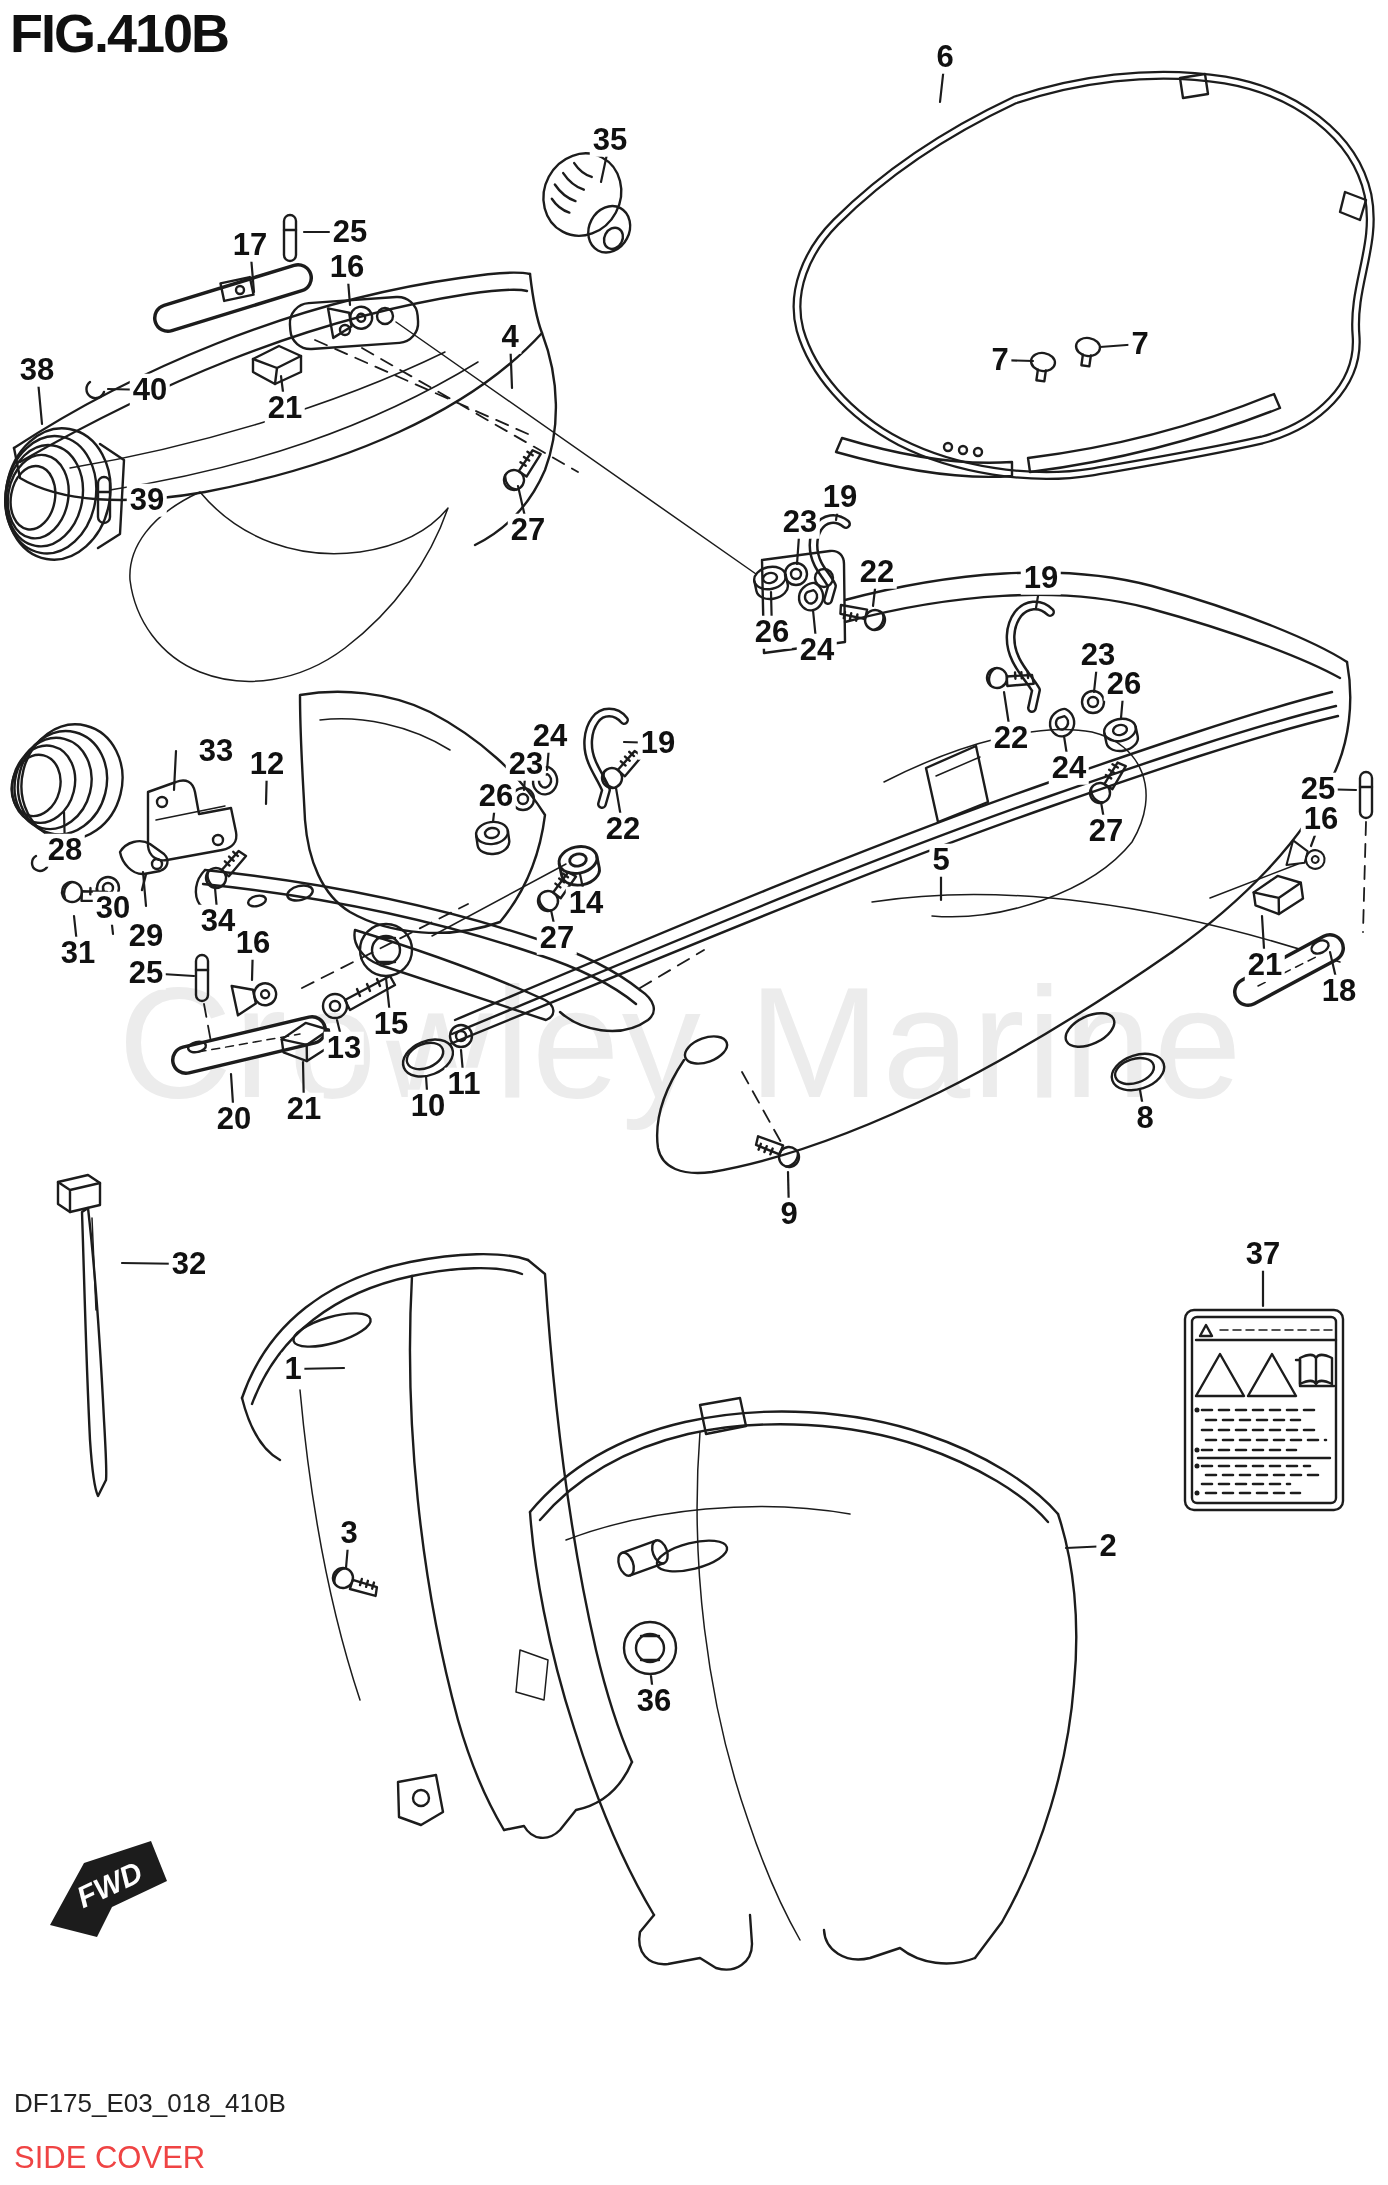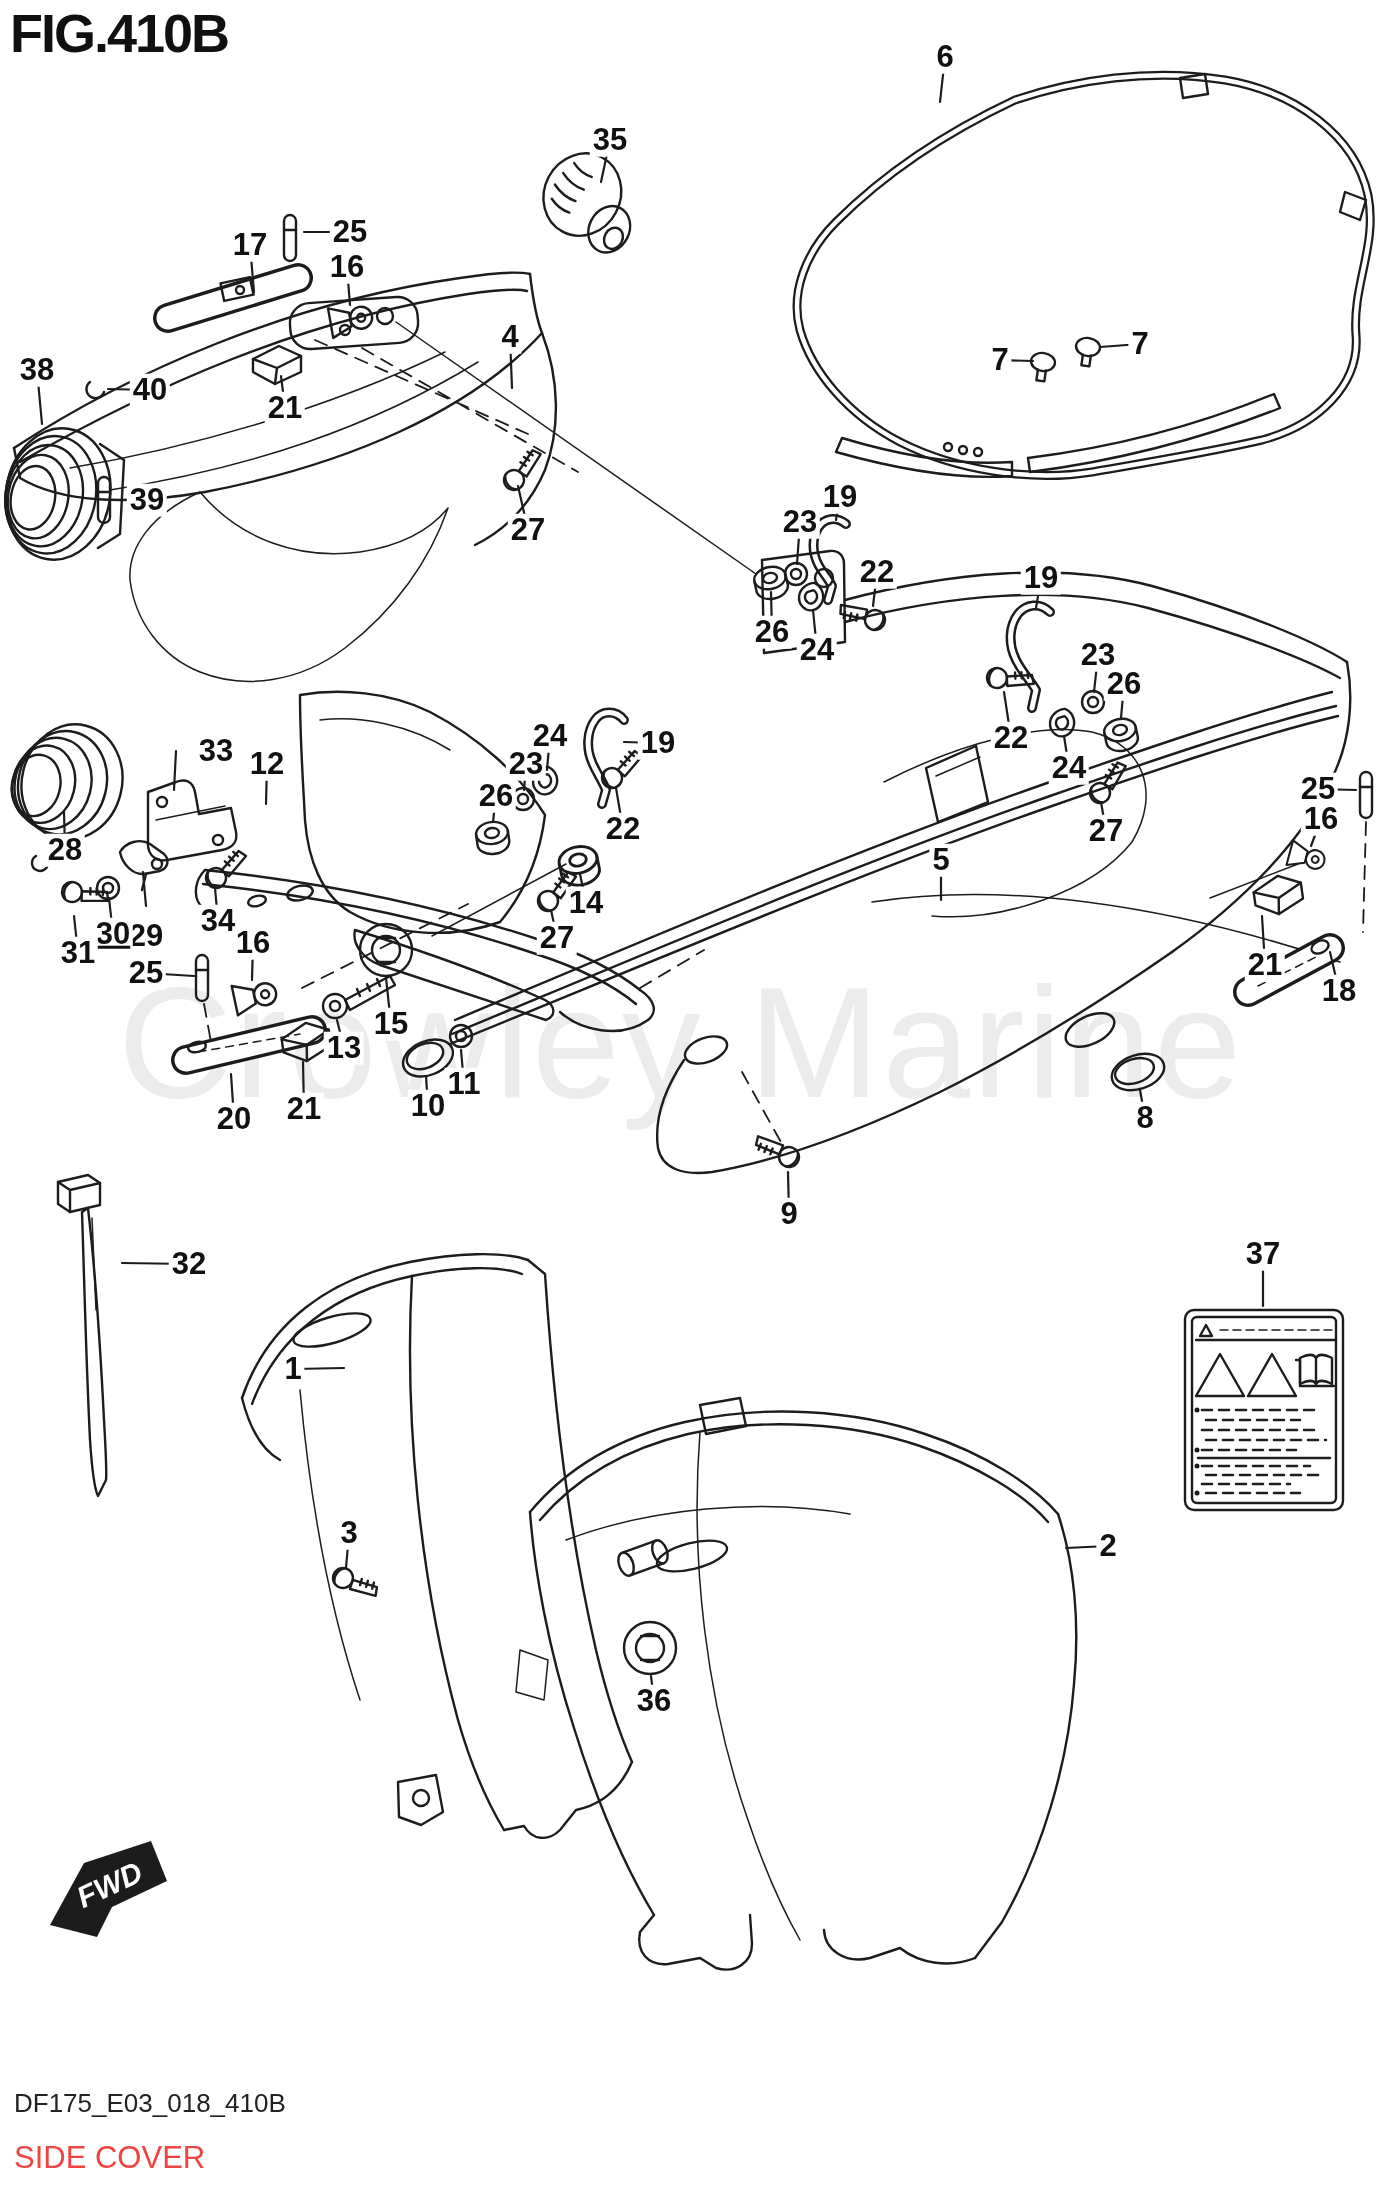--- a/index.html
+++ b/index.html
@@ -423,21 +423,21 @@
       <div class="callout" style="left: 176px; top: 751px; margin-left: 40px;">33</div>
       <div class="callout" style="left: 267px; top: 764px;">12</div>
       <div class="callout" style="left: 550px; top: 736px;">24</div>
       <div class="callout" style="left: 526px; top: 764px;">23</div>
       <div class="callout" style="left: 496px; top: 796px;">26</div>
       <div class="callout" style="left: 658px; top: 743px;">19</div>
       <div class="callout" style="left: 623px; top: 829px;">22</div>
       <div class="callout" style="left: 586px; top: 903px;">14</div>
       <div class="callout" style="left: 557px; top: 938px;">27</div>
       <div class="callout" style="left: 146px; top: 936px;">29</div>
-      <div class="callout" style="left: 113px; top: 934px; text-decoration: underline;">30</div>
+      <div class="callout" style="left: 113px; top: 908px;">30</div>
       <div class="callout" style="left: 78px; top: 953px;">31</div>
       <div class="callout" style="left: 218px; top: 921px;">34</div>
       <div class="callout" style="left: 253px; top: 943px;">16</div>
       <div class="callout" style="left: 146px; top: 973px;">25</div>
       <div class="callout" style="left: 391px; top: 1024px;">15</div>
       <div class="callout" style="left: 344px; top: 1048px;">13</div>
       <div class="callout" style="left: 428px; top: 1106px;">10</div>
       <div class="callout" style="left: 464px; top: 1084px;">11</div>
       <div class="callout" style="left: 234px; top: 1119px;">20</div>
       <div class="callout" style="left: 304px; top: 1109px;">21</div>

